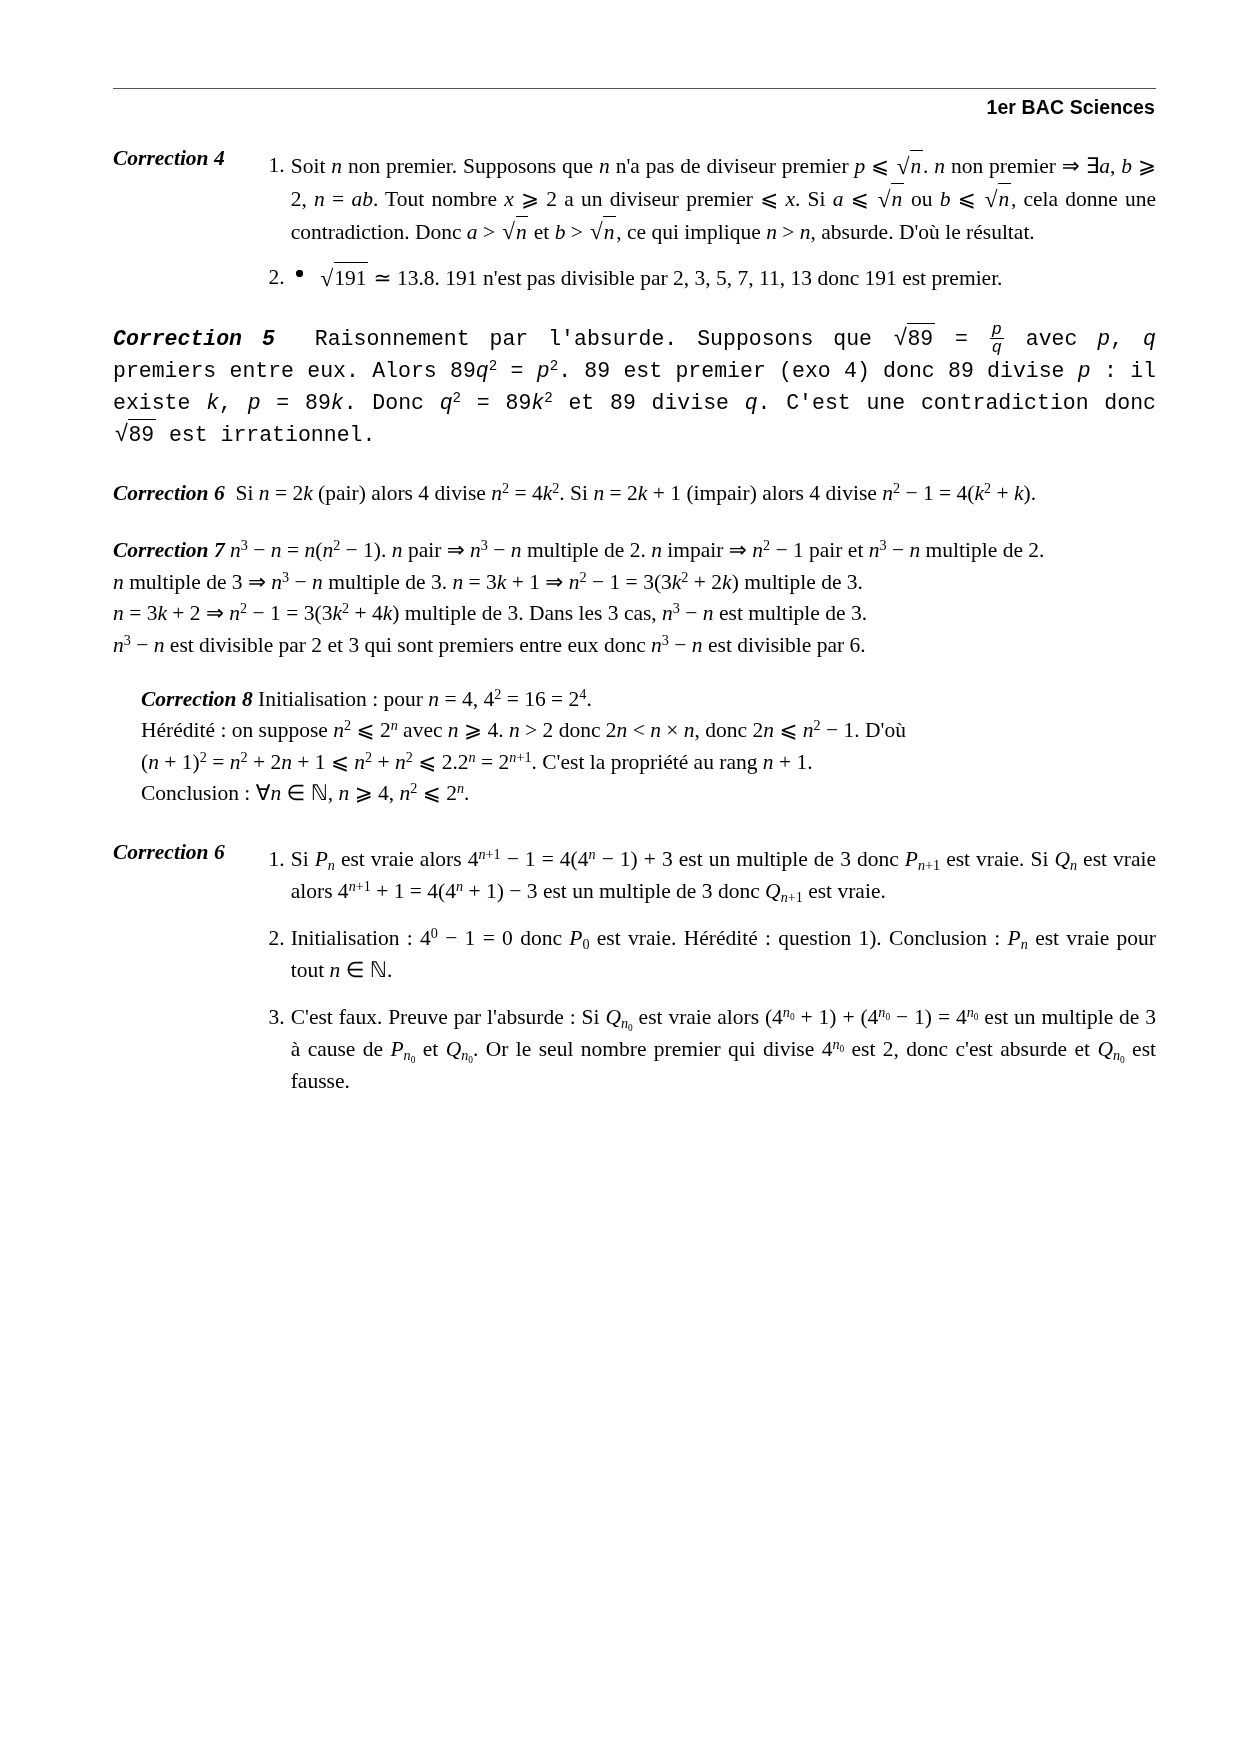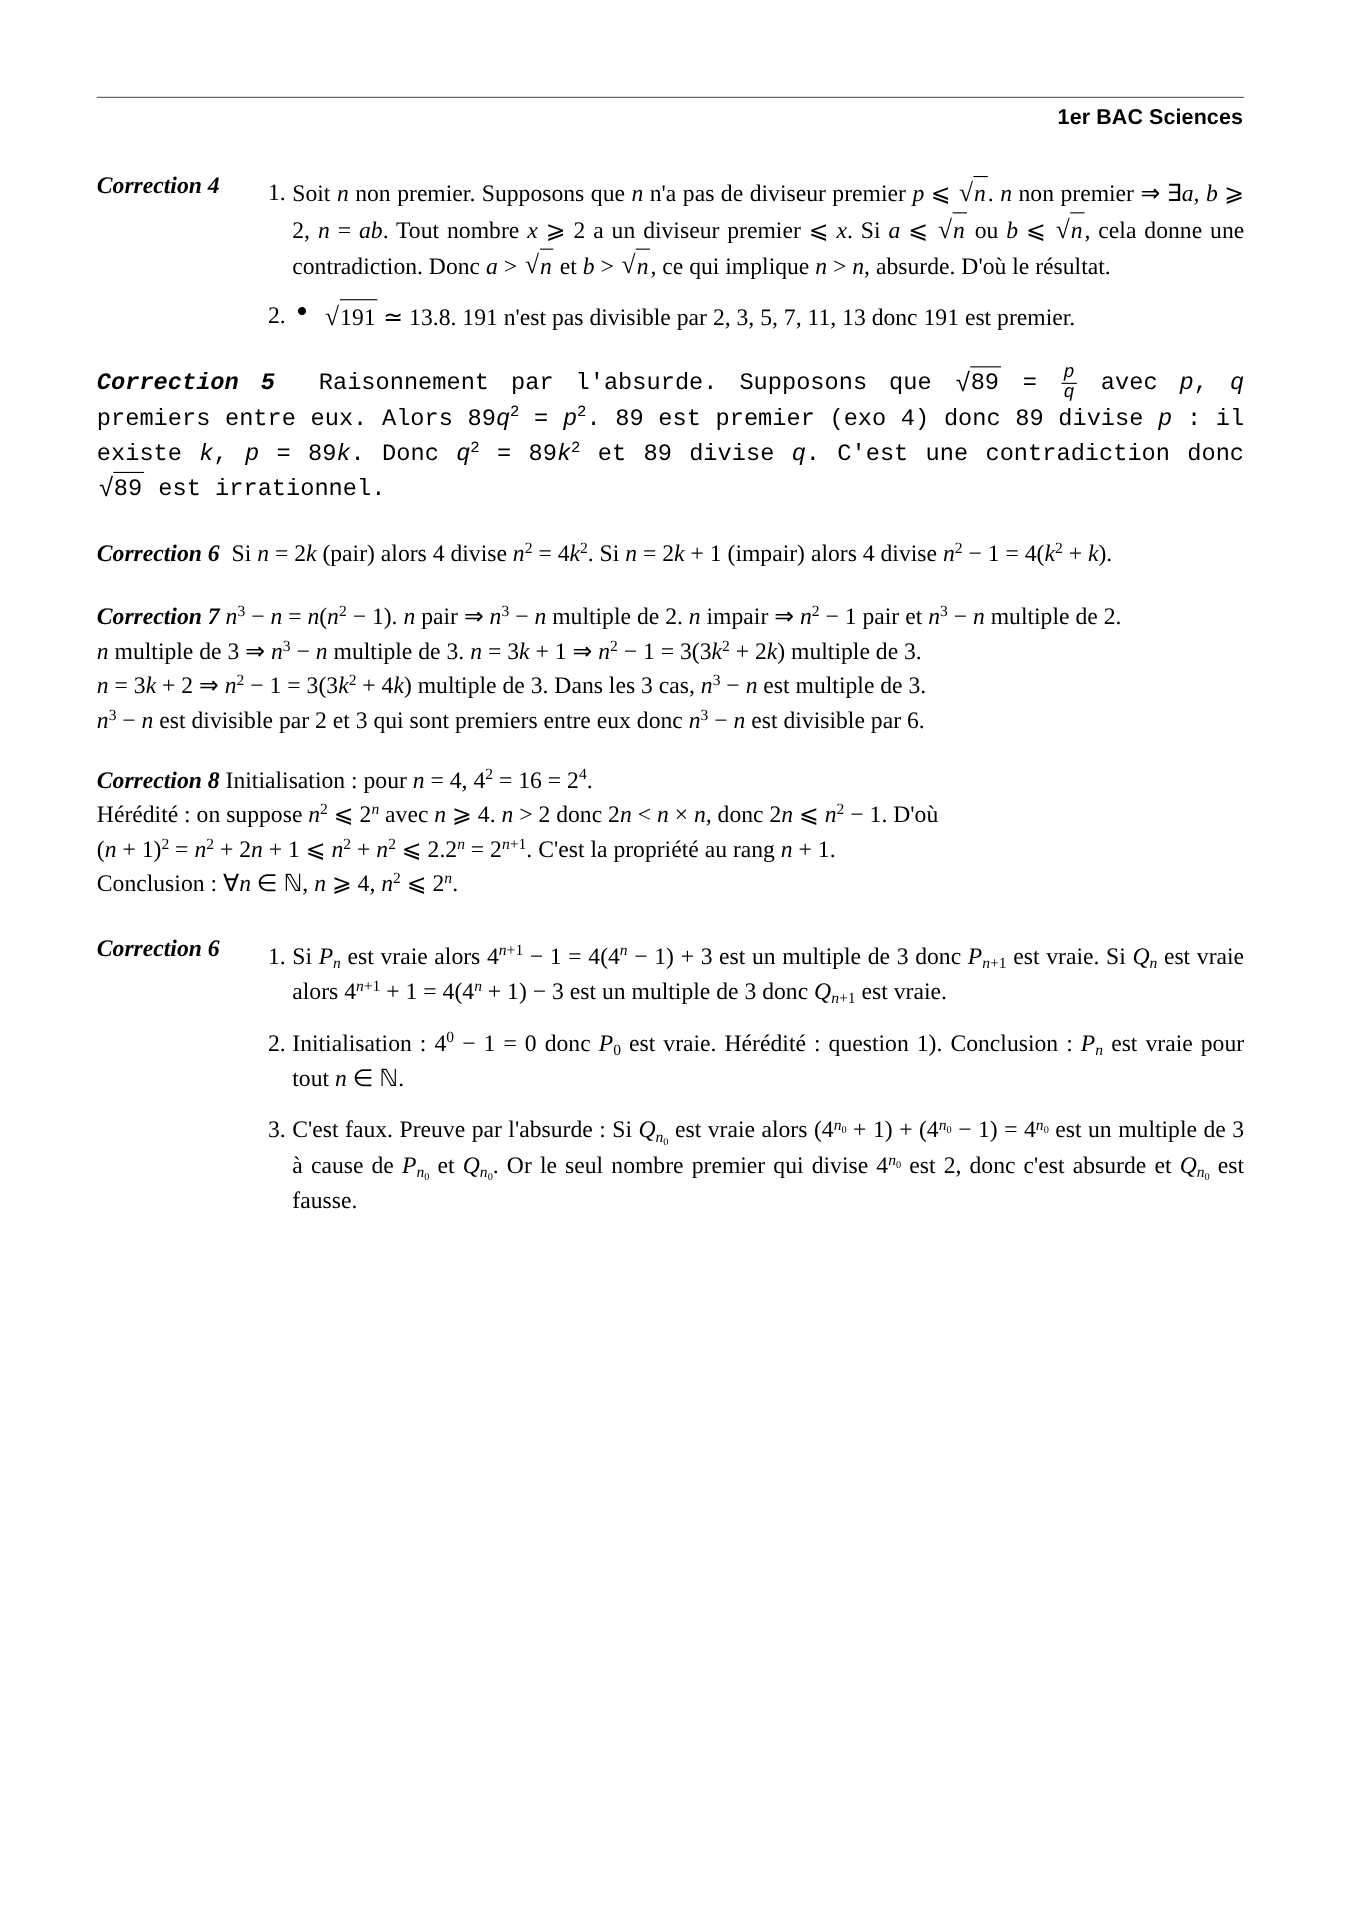--- a/index.html
+++ b/index.html
@@ -11,21 +11,21 @@
     position: relative;
     width: 1240px;
     height: 1754px;
     background: #ffffff;
     font-family: "Liberation Serif", serif;
     color: #000000;
     overflow: hidden;
   }
   .content {
     position: absolute;
-    left: 88px;
+    left: 113px;
     top: 88px;
     width: 1043px;
   }
   
   .header-rule {
     width: 1043px;
     height: 0;
     border-top: 1.5px solid #555555;
     margin: 0 0 6px 0;
   }
@@ -40,21 +40,21 @@
   }
   
   .para {
     font-size: 21.5px;
     line-height: 1.47;
     text-align: justify;
     text-justify: inter-word;
     margin: 0;
   }
   .block {
-    margin-top: 36px;
+    margin-top: 26px;
   }
   .corr-label {
     font-style: italic;
     font-weight: 700;
     font-size: 21.5px;
     white-space: nowrap;
   }
   
   .numlist {
     margin: 0;
@@ -219,21 +219,21 @@
     </div>
 
     <div class="block lines" style="margin-top:26px;">
       <div class="wrapok"><span class="corr-label">Correction 7</span>&nbsp;<span class="mi">n</span><sup>3</sup> <span class="mo">−</span> <span class="mi">n</span> <span class="mo">=</span> <span class="mi">n</span>(<span class="mi">n</span><sup>2</sup> <span class="mo">−</span> 1). <span class="mi">n</span> pair <span class="mo">⇒</span> <span class="mi">n</span><sup>3</sup> <span class="mo">−</span> <span class="mi">n</span> multiple de 2. <span class="mi">n</span> impair <span class="mo">⇒</span> <span class="mi">n</span><sup>2</sup> <span class="mo">−</span> 1 pair et
         <span class="mi">n</span><sup>3</sup> <span class="mo">−</span> <span class="mi">n</span> multiple de 2.</div>
       <div><span class="mi">n</span> multiple de 3 <span class="mo">⇒</span> <span class="mi">n</span><sup>3</sup> <span class="mo">−</span> <span class="mi">n</span> multiple de 3. <span class="mi">n</span> <span class="mo">=</span> 3<span class="mi">k</span> <span class="mo">+</span> 1 <span class="mo">⇒</span> <span class="mi">n</span><sup>2</sup> <span class="mo">−</span> 1 <span class="mo">=</span> 3(3<span class="mi">k</span><sup>2</sup> <span class="mo">+</span> 2<span class="mi">k</span>) multiple de 3.</div>
       <div><span class="mi">n</span> <span class="mo">=</span> 3<span class="mi">k</span> <span class="mo">+</span> 2 <span class="mo">⇒</span> <span class="mi">n</span><sup>2</sup> <span class="mo">−</span> 1 <span class="mo">=</span> 3(3<span class="mi">k</span><sup>2</sup> <span class="mo">+</span> 4<span class="mi">k</span>) multiple de 3. Dans les 3 cas, <span class="mi">n</span><sup>3</sup> <span class="mo">−</span> <span class="mi">n</span> est multiple de 3.</div>
       <div><span class="mi">n</span><sup>3</sup> <span class="mo">−</span> <span class="mi">n</span> est divisible par 2 et 3 qui sont premiers entre eux donc <span class="mi">n</span><sup>3</sup> <span class="mo">−</span> <span class="mi">n</span> est divisible par 6.</div>
     </div>
 
-    <div class="block lines" style="margin-top:22px;">
+    <div class="block lines" style="margin-top:22px;margin-left:28px;">
       <div><span class="corr-label">Correction 8</span>&nbsp;Initialisation : pour <span class="mi">n</span> <span class="mo">=</span> 4, 4<sup>2</sup> <span class="mo">=</span> 16 <span class="mo">=</span> 2<sup>4</sup>.</div>
       <div>Hérédité : on suppose <span class="mi">n</span><sup>2</sup> <span class="mo">⩽</span> 2<sup><span class="mi">n</span></sup> avec <span class="mi">n</span> <span class="mo">⩾</span> 4. <span class="mi">n</span> <span class="mo">&gt;</span> 2 donc 2<span class="mi">n</span> <span class="mo">&lt;</span> <span class="mi">n</span> <span class="mo">×</span> <span class="mi">n</span>, donc 2<span class="mi">n</span> <span class="mo">⩽</span> <span class="mi">n</span><sup>2</sup> <span class="mo">−</span> 1. D'où</div>
       <div>(<span class="mi">n</span> <span class="mo">+</span> 1)<sup>2</sup> <span class="mo">=</span> <span class="mi">n</span><sup>2</sup> <span class="mo">+</span> 2<span class="mi">n</span> <span class="mo">+</span> 1 <span class="mo">⩽</span> <span class="mi">n</span><sup>2</sup> <span class="mo">+</span> <span class="mi">n</span><sup>2</sup> <span class="mo">⩽</span> 2.2<sup><span class="mi">n</span></sup> <span class="mo">=</span> 2<sup><span class="mi">n</span>+1</sup>. C'est la propriété au rang <span class="mi">n</span> <span class="mo">+</span> 1.</div>
       <div>Conclusion : <span class="mo">∀</span><span class="mi">n</span> <span class="mo">∈</span> <span class="nw">ℕ</span>, <span class="mi">n</span> <span class="mo">⩾</span> 4, <span class="mi">n</span><sup>2</sup> <span class="mo">⩽</span> 2<sup><span class="mi">n</span></sup>.</div>
     </div>
 
     <div class="block" style="margin-top:30px;">
       <div class="runin-row">
         <span class="corr-label">Correction 6</span>
         <div class="runin-body">

